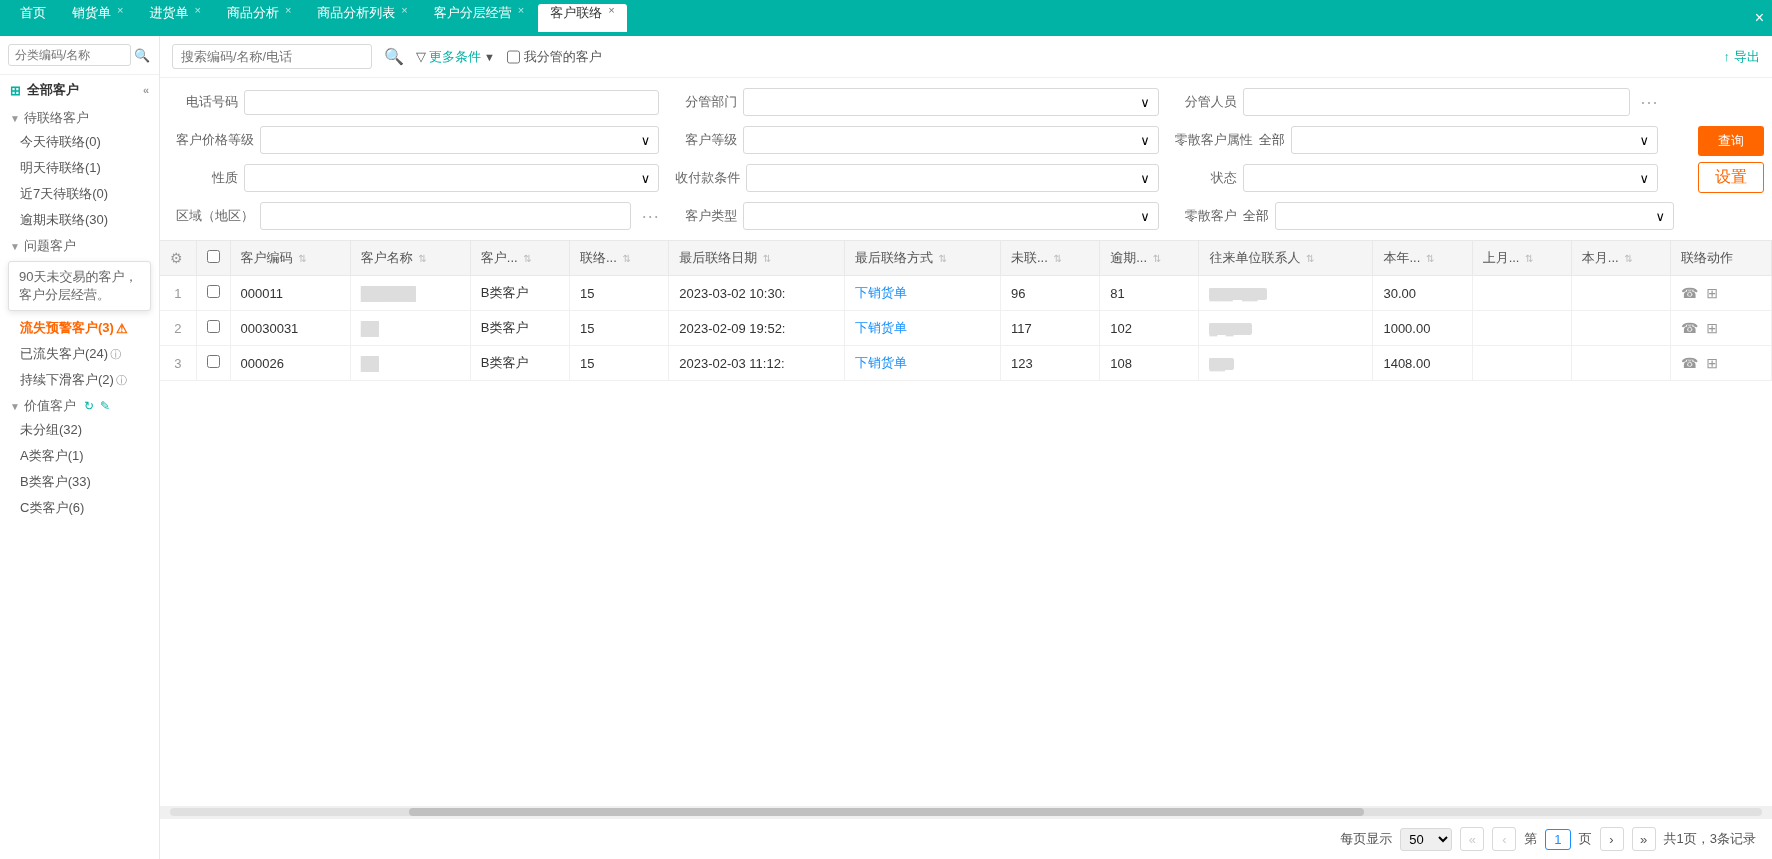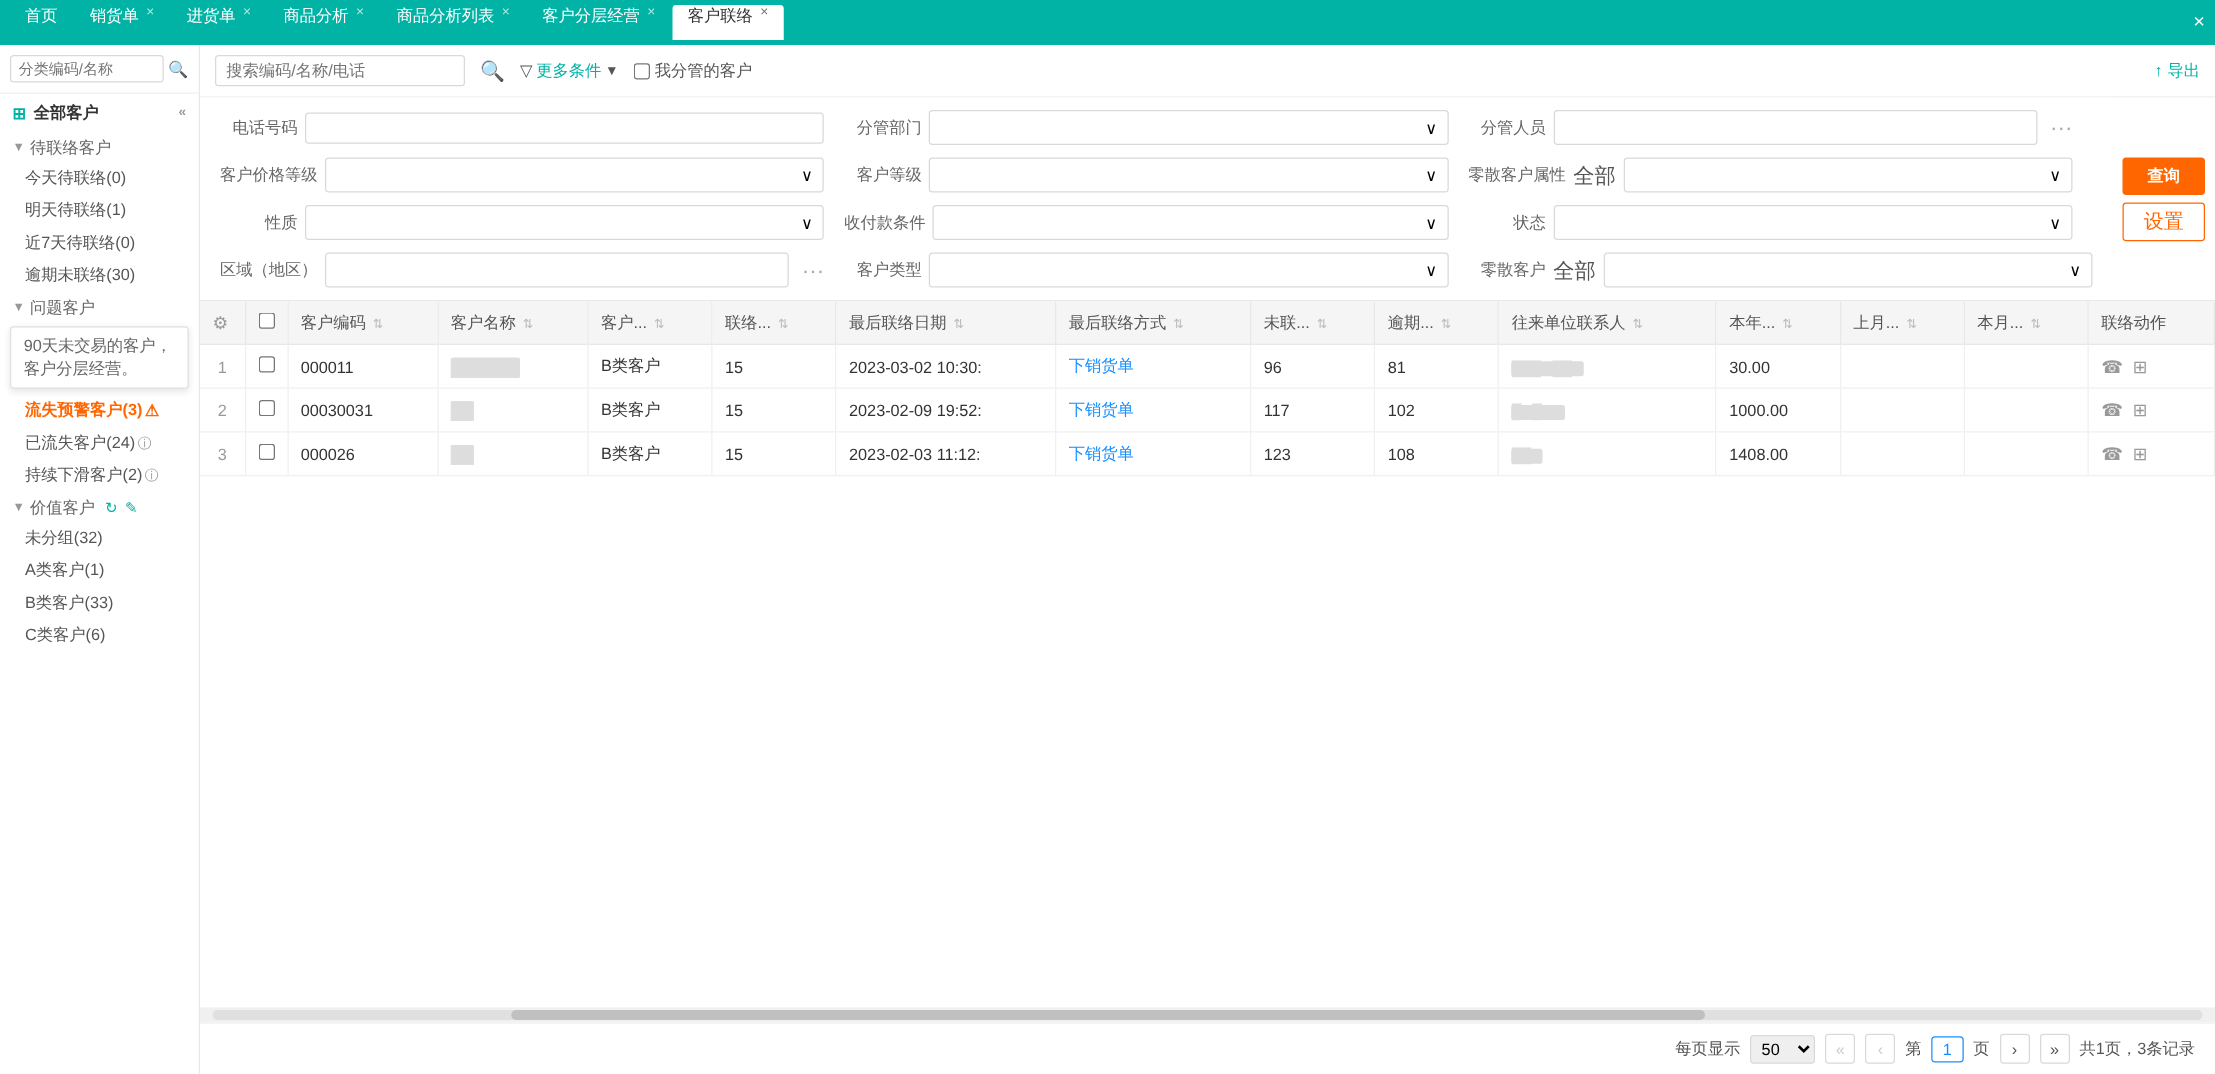--- a/index.html
+++ b/index.html
@@ -177,21 +177,20 @@
       border: none;
     }
     .btn-query {
       background: #ff6600;
       color: #fff;
       border: none;
       border-radius: 3px;
       padding: 6px 20px;
       cursor: pointer;
       font-size: 13px;
-      font-weight: bold;
     }
     .btn-settings {
       background: #fff;
       color: #ff6600;
       border: 1px solid #ff6600;
       border-radius: 3px;
       padding: 4px 16px;
       cursor: pointer;
       font-size: 16px;
     }
@@ -347,21 +346,21 @@
       justify-content: space-between;
       cursor: pointer;
       min-height: 28px;
     }
     .f-select-full {
       display: flex;
       align-items: center;
       gap: 6px;
       flex: 1;
     }
-    .f-prefix { color: #555; font-size: 17px; white-space: nowrap; }
+    .f-prefix { color: #555; font-size: 13px; white-space: nowrap; }
     .f-dots { color: #aaa; font-size: 18px; cursor: pointer; margin-left: 4px; }
     .right-btns {
       display: flex;
       flex-direction: column;
       gap: 6px;
       align-items: center;
       justify-content: center;
       padding: 0 8px;
     }
   </style>

